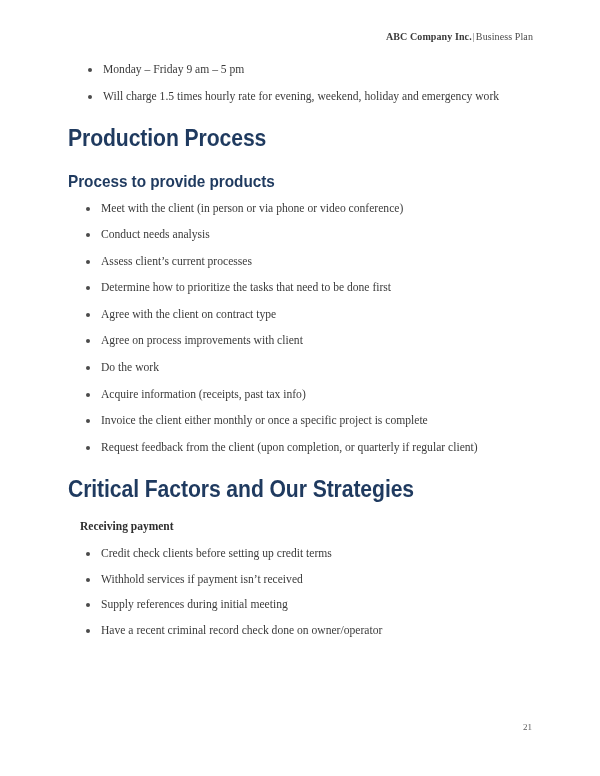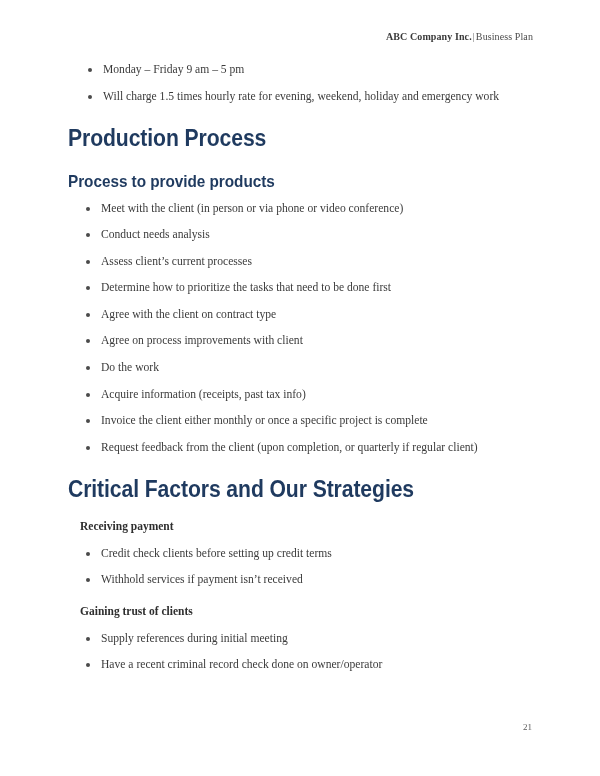--- a/index.html
+++ b/index.html
@@ -185,23 +185,20 @@
       <h3 class="h-minor">Receiving payment</h3>
     </div>
 
     <div class="blk-list-tight">
       <ul class="bullets">
         <li>Credit check clients before setting up credit terms</li>
         <li>Withhold services if payment isn’t received</li>
       </ul>
     </div>
 
-    <div class="blk-h3">
-      <h3 class="h-minor">Gaining trust of clients</h3>
-    </div>
 
     <div class="blk-list-tight">
       <ul class="bullets">
         <li>Supply references during initial meeting</li>
         <li>Have a recent criminal record check done on owner/operator</li>
       </ul>
     </div>
 
   </div>
 

